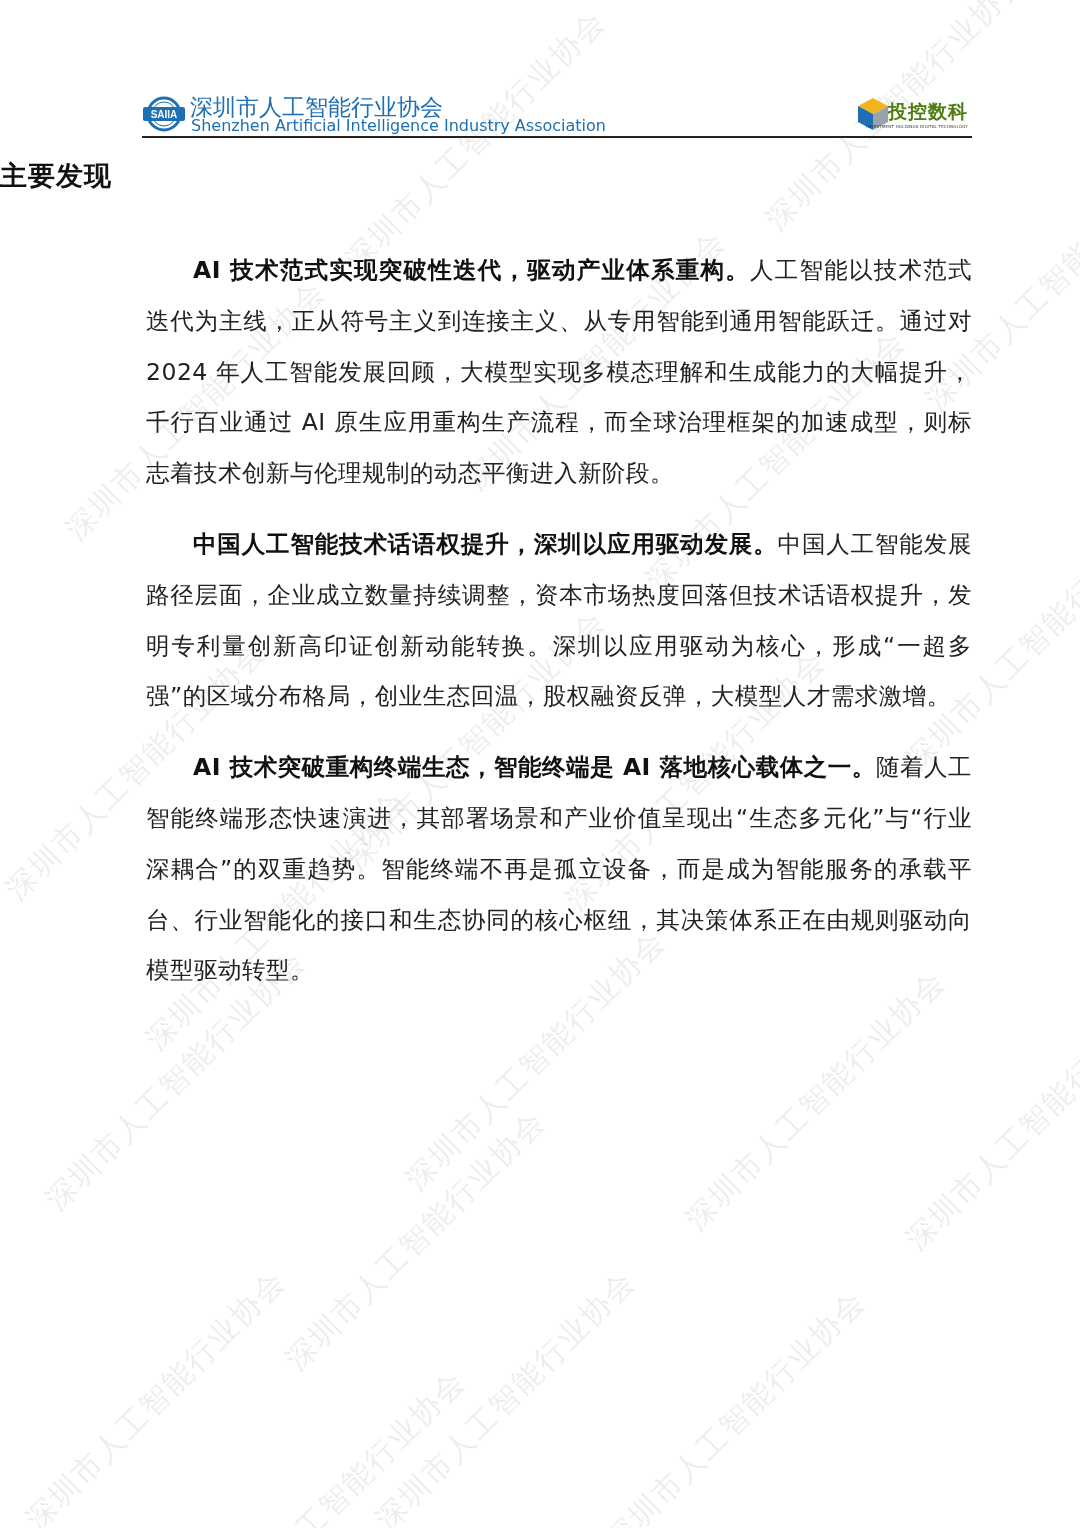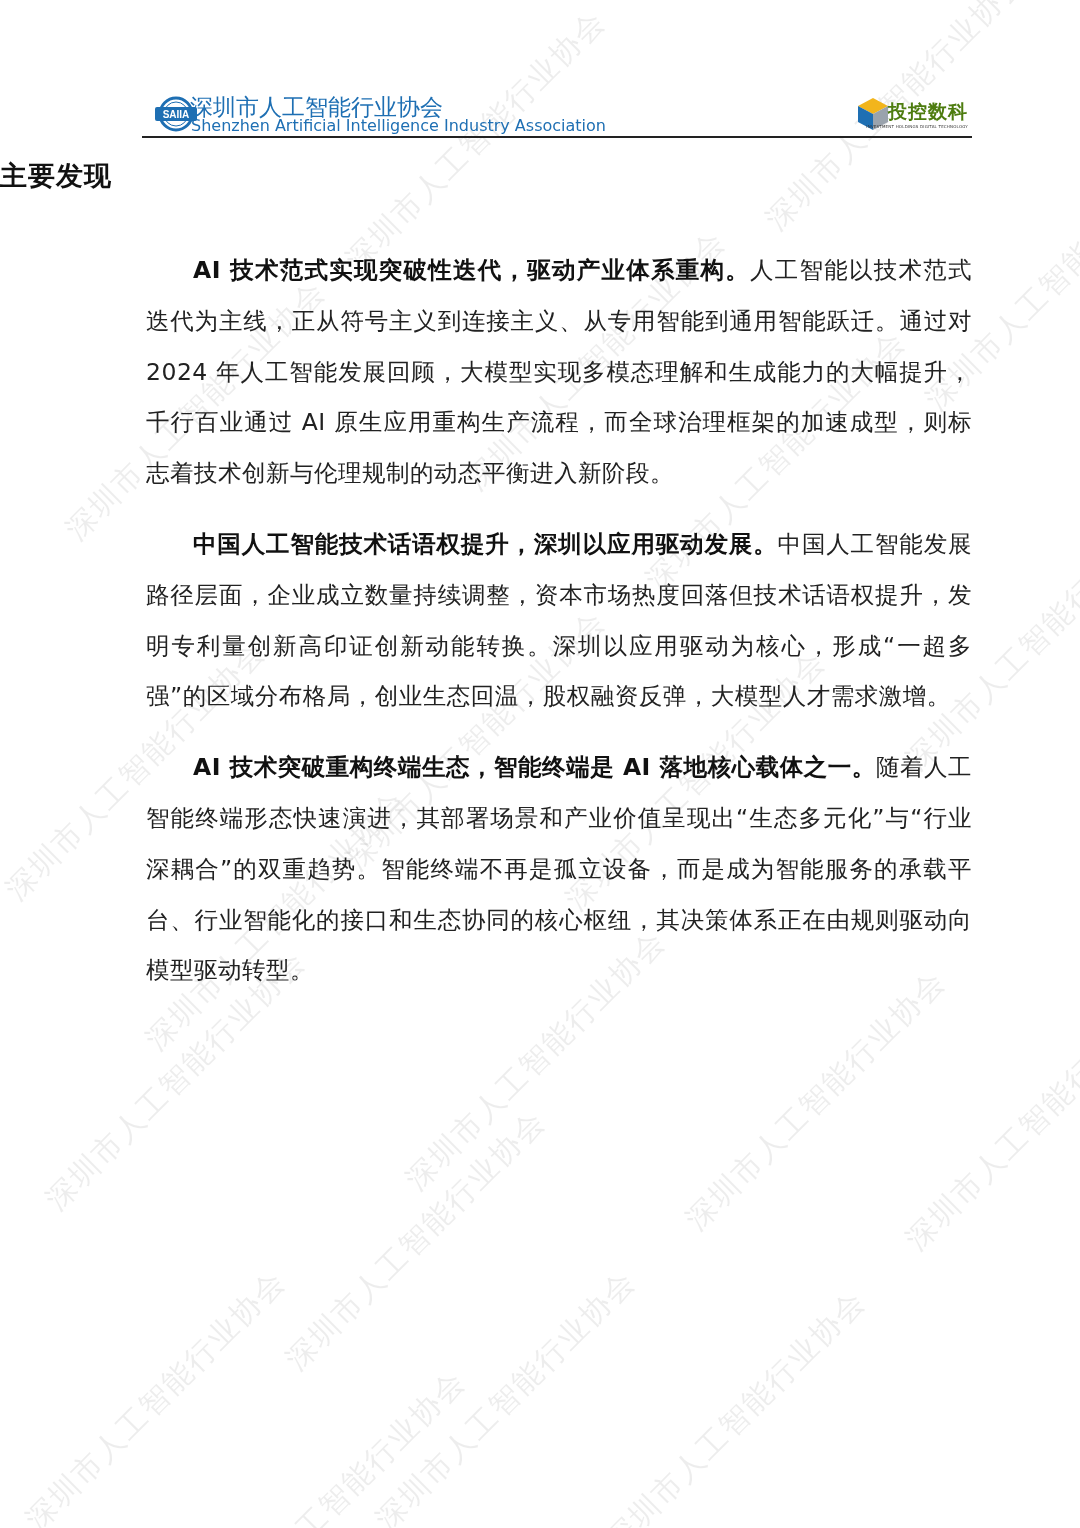--- a/index.html
+++ b/index.html
@@ -41,21 +41,21 @@
       position: absolute;
       left: 142px;
       top: 136px;
       width: 830px;
       height: 2px;
       background: #222;
       z-index: 1;
     }
     .saiia-logo {
       position: absolute;
-      left: 12px;
+      left: 0;
       top: 4px;
       width: 44px;
       height: 36px;
     }
     .org-cn {
       position: absolute;
       left: 48px;
       top: 2px;
       font-size: 23px;
       color: #1e6fb3;

